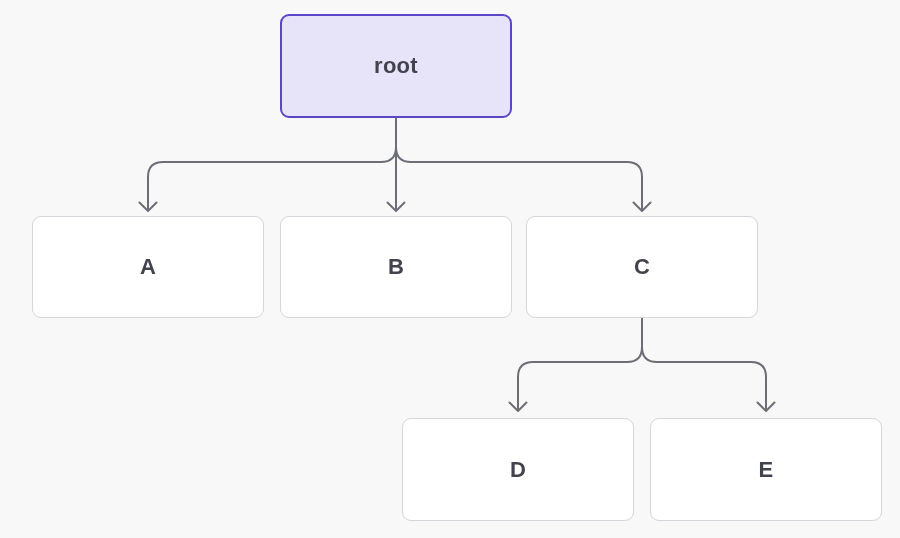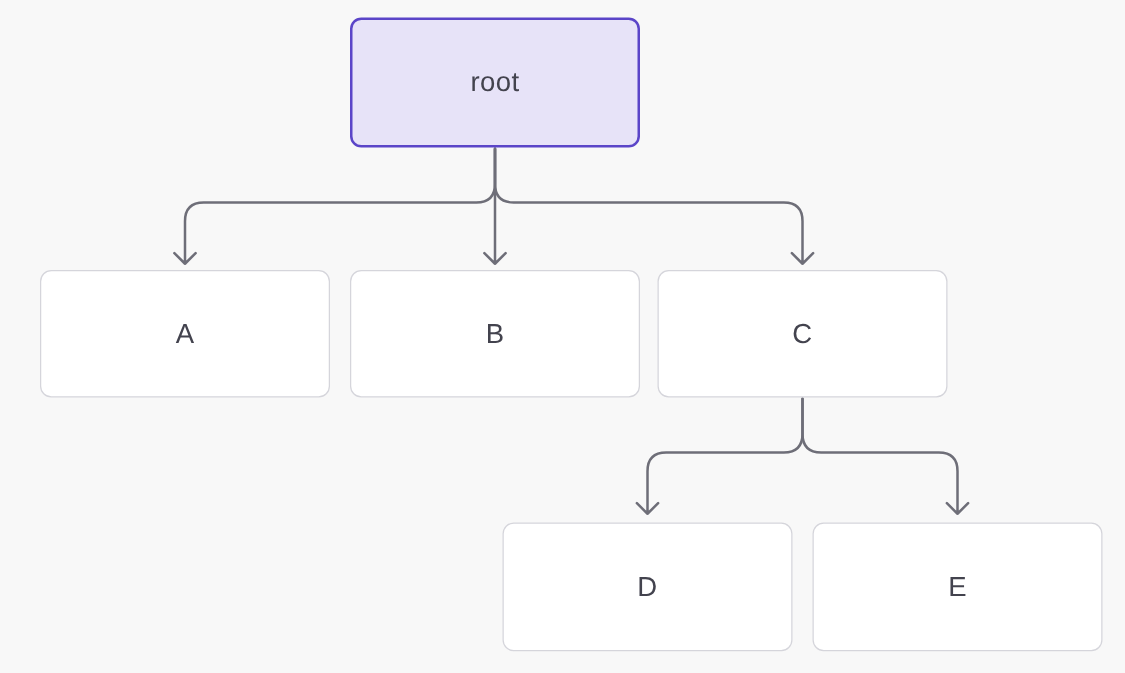--- a/index.html
+++ b/index.html
@@ -35,21 +35,21 @@
   .node {
     position: absolute;
     box-sizing: border-box;
     display: flex;
     align-items: center;
     justify-content: center;
     background: var(--node-fill, #ffffff);
     border: 1px solid var(--node-border, #d5d5db);
     border-radius: 9px;
     font-size: 22px;
-    font-weight: 400;
+    font-weight: 700;
     color: var(--label, #43434e);
     letter-spacing: 0.3px;
     cursor: default;
   }
   .node.root {
     background: var(--root-fill, #e7e3f8);
     border: 2px solid var(--root-border, #5b45c8);
   }
   
   #n-root { left: 280px; top: 14px;  width: 232px; height: 104px; }

